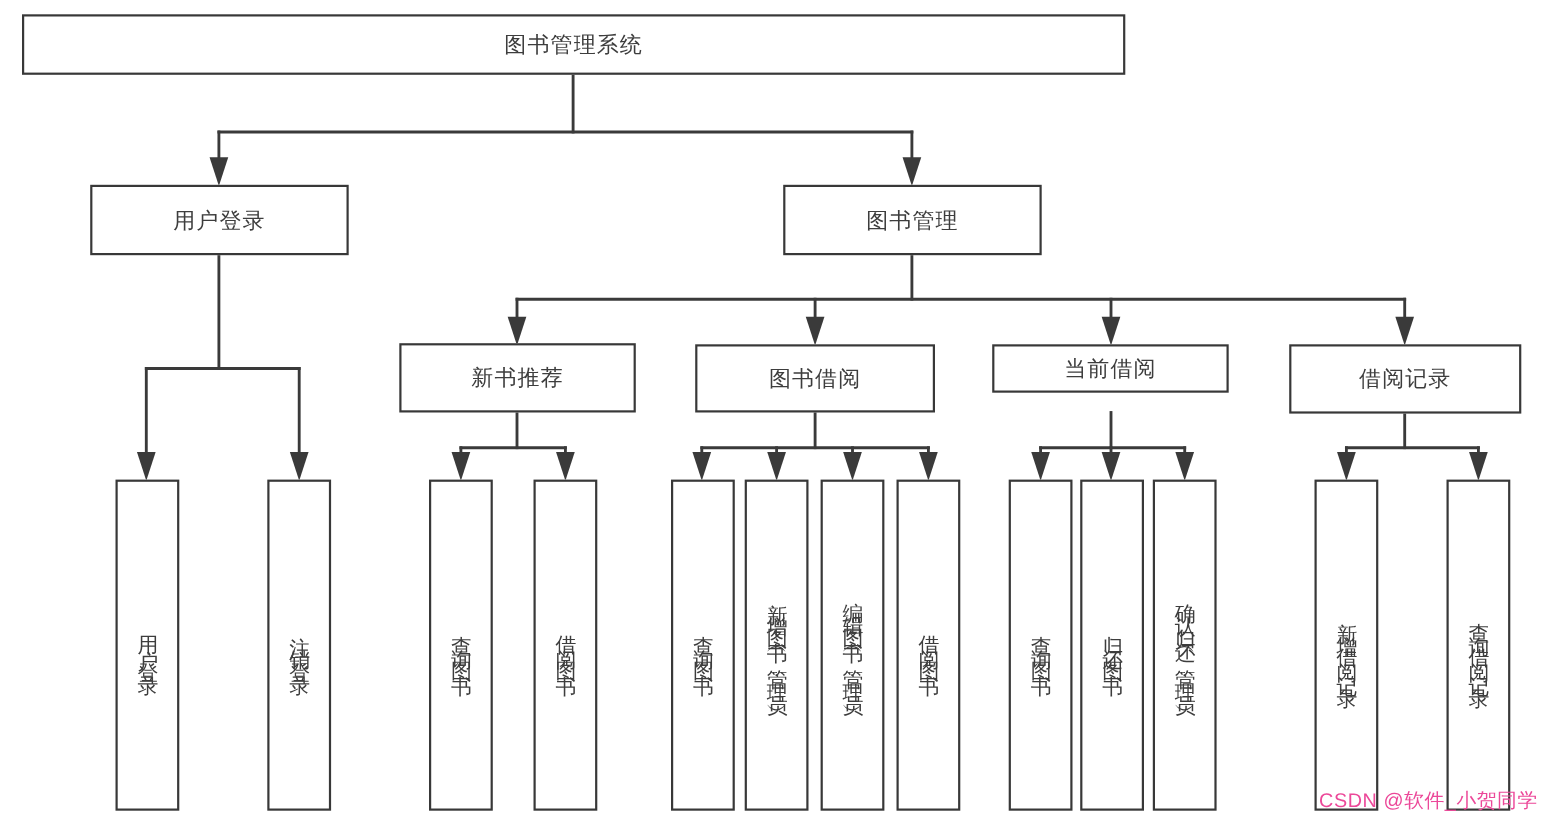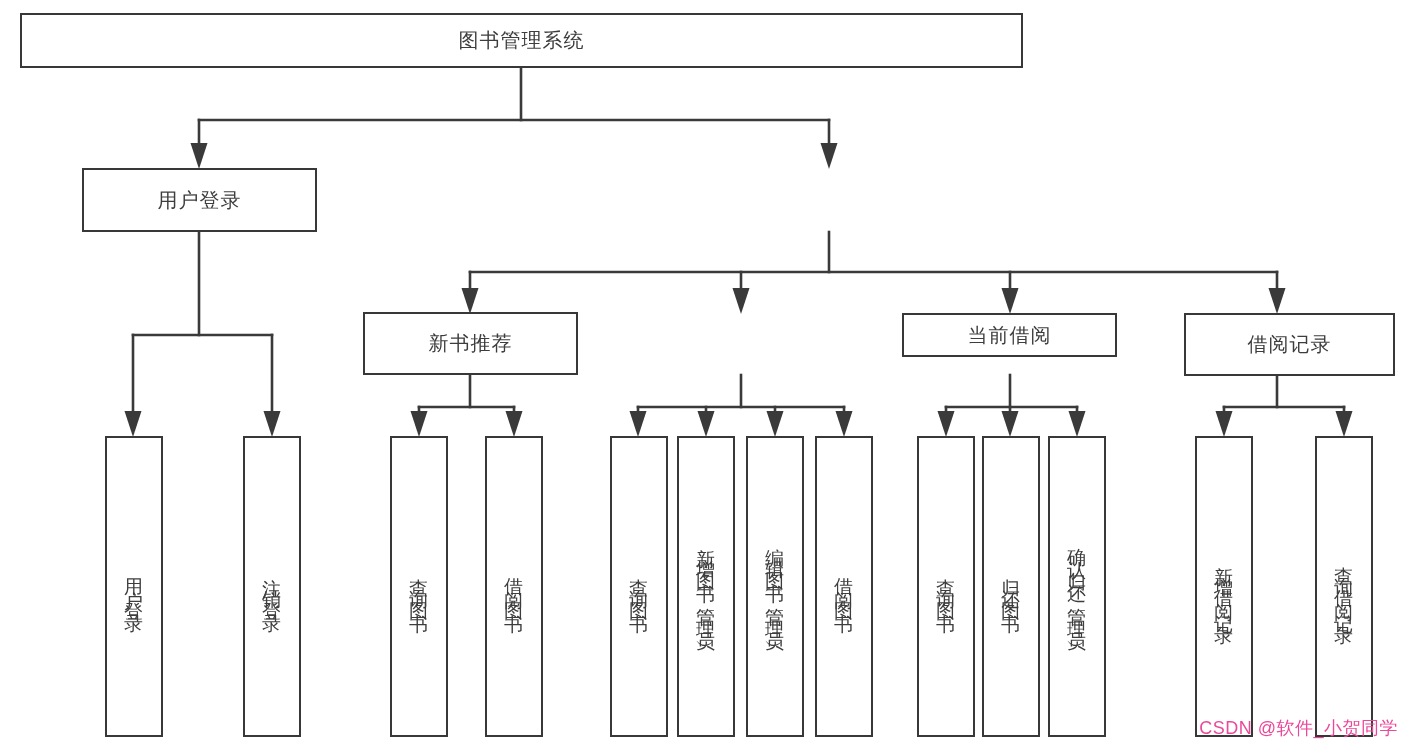--- a/index.html
+++ b/index.html
@@ -41,21 +41,21 @@
     line-height: 1;
     white-space: normal;
   }
   
   #b-root    { left: 20px;   top: 13px;  width: 1003px; height: 55px; text-align: center; }
   #b-user    { left: 82px;   top: 168px; width: 235px;  height: 64px; }
   #b-mgmt    { left: 712px;  top: 168px; width: 235px;  height: 64px; }
   #b-new     { left: 363px;  top: 312px; width: 215px;  height: 63px; }
   #b-borrow  { left: 632px;  top: 313px; width: 218px;  height: 62px; }
   #b-current { left: 902px;  top: 313px; width: 215px;  height: 44px; }
-  #b-records { left: 1172px; top: 313px; width: 211px;  height: 63px; margin-left: 12px; }
+  #b-records { left: 1172px; top: 313px; width: 211px;  height: 63px; }
   
   #l1  { left: 105px; }
   #l2  { left: 243px; }
   #l3  { left: 390px; }
   #l4  { left: 485px; }
   #l5  { left: 610px; }
   #l6  { left: 677px; }
   #l7  { left: 746px; }
   #l8  { left: 815px; }
   #l9  { left: 917px; }
@@ -129,22 +129,24 @@
       <polygon points="1068.5,411 1085.5,411 1077,437" fill="#3a3a3a"></polygon>
       <line x1="1224" y1="407" x2="1224" y2="424" stroke="#3a3a3a" stroke-width="2.6" stroke-linecap="square"></line>
       <polygon points="1215.5,411 1232.5,411 1224,437" fill="#3a3a3a"></polygon>
       <line x1="1344" y1="407" x2="1344" y2="424" stroke="#3a3a3a" stroke-width="2.6" stroke-linecap="square"></line>
       <polygon points="1335.5,411 1352.5,411 1344,437" fill="#3a3a3a"></polygon>
     </svg>
 
   <div class="box" id="b-root">图书管理系统</div>
 
   <div class="box" id="b-user">用户登录</div>
+  <div class="box" id="b-mgmt">图书管理</div>
 
   <div class="box" id="b-new">新书推荐</div>
+  <div class="box" id="b-borrow">图书借阅</div>
   <div class="box" id="b-current">当前借阅</div>
   <div class="box" id="b-records">借阅记录</div>
 
   <div class="box leaf" id="l1">用户登录</div>
   <div class="box leaf" id="l2">注销登录</div>
   <div class="box leaf" id="l3">查询图书</div>
   <div class="box leaf" id="l4">借阅图书</div>
   <div class="box leaf" id="l5">查询图书</div>
   <div class="box leaf" id="l6">新增图书（管理员）</div>
   <div class="box leaf" id="l7">编辑图书（管理员）</div>

